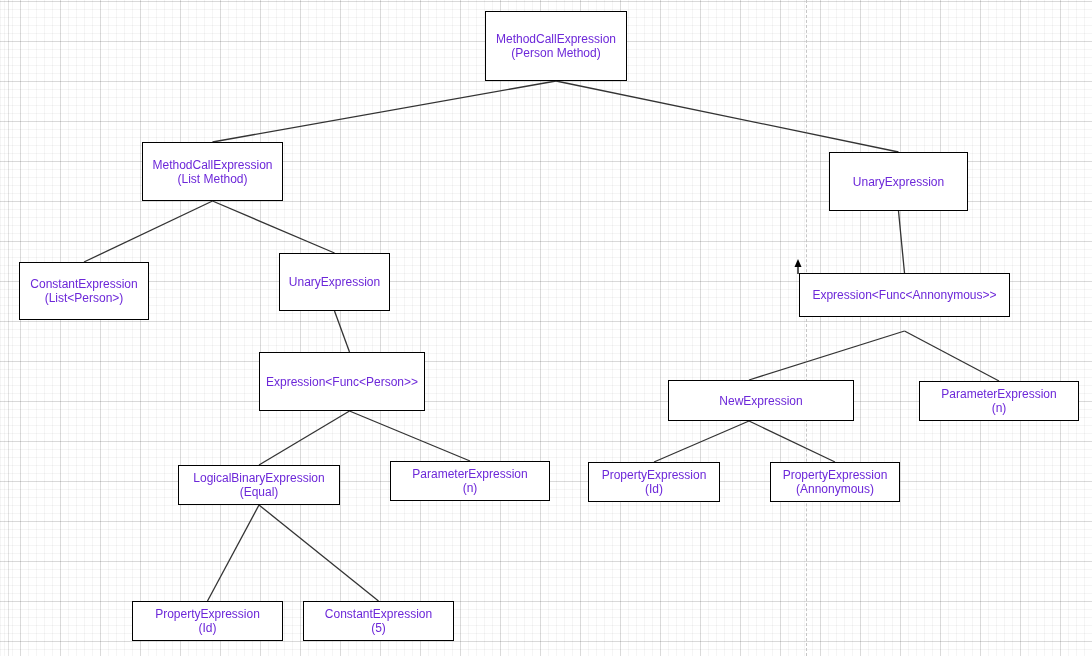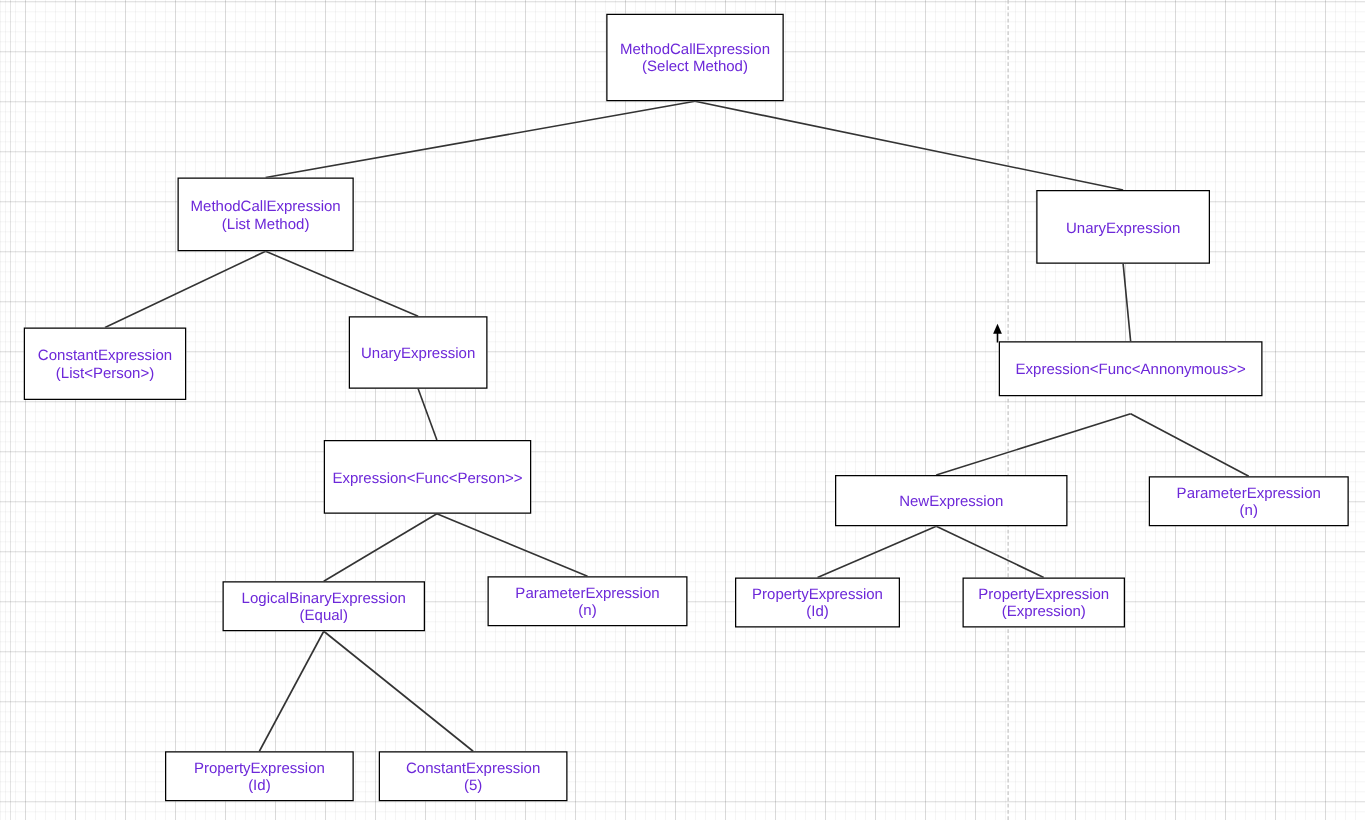--- a/index.html
+++ b/index.html
@@ -64,21 +64,21 @@
       <line x1="904.5" y1="331" x2="749" y2="380" stroke="#333333" stroke-width="1.3"></line>
       <line x1="904.5" y1="331" x2="999" y2="381" stroke="#333333" stroke-width="1.3"></line>
       <line x1="749" y1="421" x2="654" y2="462" stroke="#333333" stroke-width="1.3"></line>
       <line x1="749" y1="421" x2="835" y2="462" stroke="#333333" stroke-width="1.3"></line>
       <line x1="798" y1="274" x2="798" y2="264" stroke="#000000" stroke-width="1.3"></line>
       <polygon points="798,259 794.5,267 801.5,267" fill="#000000"></polygon>
     </svg>
   <div id="nodes-layer">
       <div class="node" style="left: 485px; top: 11px; width: 142px; height: 70px;">
     <div class="node-label">MethodCallExpression</div>
-    <div class="node-sublabel">(Select Method)</div>
+    <div class="node-sublabel">(Person Method)</div>
   </div>
       <div class="node" style="left: 142px; top: 142px; width: 141px; height: 59px;">
     <div class="node-label">MethodCallExpression</div>
     <div class="node-sublabel">(List Method)</div>
   </div>
       <div class="node" style="left: 829px; top: 152px; width: 139px; height: 59px;">
     <div class="node-label">UnaryExpression</div>
 
   </div>
       <div class="node" style="left: 19px; top: 262px; width: 130px; height: 58px;">
@@ -112,21 +112,21 @@
       <div class="node" style="left: 919px; top: 381px; width: 160px; height: 40px;">
     <div class="node-label">ParameterExpression</div>
     <div class="node-sublabel">(n)</div>
   </div>
       <div class="node" style="left: 588px; top: 462px; width: 132px; height: 40px;">
     <div class="node-label">PropertyExpression</div>
     <div class="node-sublabel">(Id)</div>
   </div>
       <div class="node" style="left: 770px; top: 462px; width: 130px; height: 40px;">
     <div class="node-label">PropertyExpression</div>
-    <div class="node-sublabel">(Expression)</div>
+    <div class="node-sublabel">(Annonymous)</div>
   </div>
       <div class="node" style="left: 132px; top: 601px; width: 151px; height: 40px;">
     <div class="node-label">PropertyExpression</div>
     <div class="node-sublabel">(Id)</div>
   </div>
       <div class="node" style="left: 303px; top: 601px; width: 151px; height: 40px;">
     <div class="node-label">ConstantExpression</div>
     <div class="node-sublabel">(5)</div>
   </div>
     </div>

